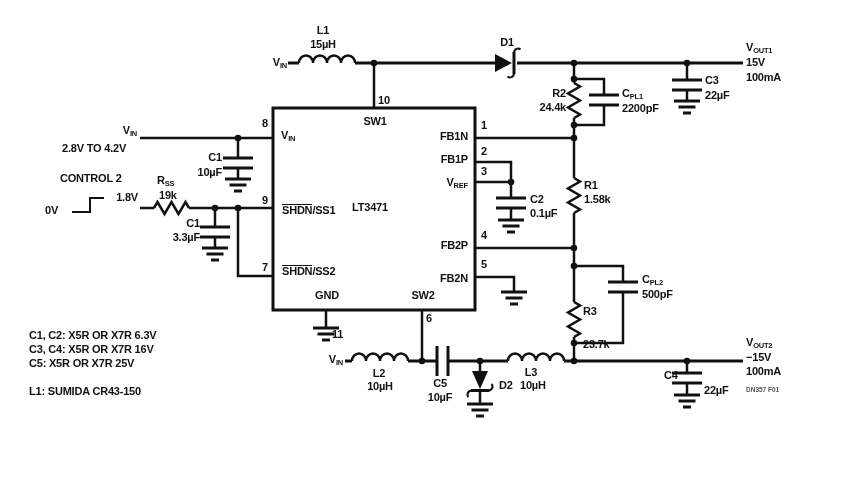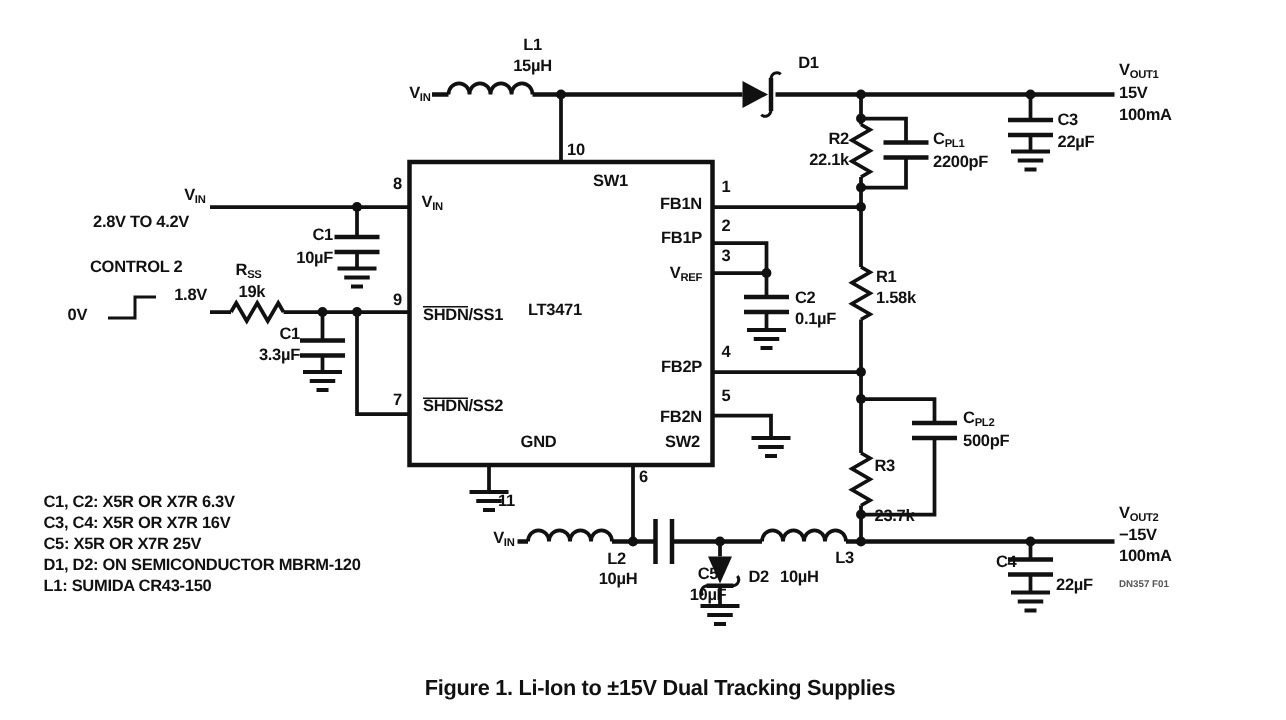--- a/index.html
+++ b/index.html
@@ -5,21 +5,21 @@
   html,body{margin:0;padding:0;background:#fff;}
   .canvas{
     position:relative;width:857px;height:480px;background:#ffffff;
     font-family:"Liberation Sans",sans-serif;color:#111;overflow:hidden;
   }
   svg{position:absolute;left:0;top:0;}
   .lbl{
     position:absolute;font:bold 11px/1.1 "Liberation Sans",sans-serif;
     letter-spacing:-0.2px;color:#111;white-space:nowrap;
   }
-  .c{transform:translateX(-50%);margin-left:32px;}
+  .c{transform:translateX(-50%);}
   .lbl sub{font-size:7.5px;letter-spacing:-0.2px;vertical-align:-2px;}
   .ovl{display:inline-block;border-top:1.6px solid currentColor;padding-top:0;line-height:1.05;}
   .cap{font:bold 14.5px/1.1 "Liberation Sans",sans-serif;letter-spacing:-0.2px;}
   .tiny{font:bold 6.5px/1 "Liberation Sans",sans-serif;color:#555;letter-spacing:0;}
 </style>
 </head>
 <body>
 
 <div class="canvas">
 
@@ -166,21 +166,21 @@
 <div class="lbl c" style="left:323px;top:24px">L1</div>
 <div class="lbl c" style="left:323px;top:38px">15µH</div>
 <div class="lbl c" style="left:507px;top:36px">D1</div>
 <div class="lbl" style="left:746px;top:41px"><span>V</span><sub>OUT1</sub></div>
 <div class="lbl" style="left:746px;top:56px">15V</div>
 <div class="lbl" style="left:746px;top:71px">100mA</div>
 <div class="lbl" style="left:705px;top:74px">C3</div>
 <div class="lbl" style="left:705px;top:89px">22µF</div>
 
 <div class="lbl" style="right:291px;top:87px">R2</div>
-<div class="lbl" style="right:291px;top:101px">22.1k</div>
+<div class="lbl" style="right:291px;top:101px">24.4k</div>
 <div class="lbl" style="left:622px;top:87px"><span>C</span><sub>PL1</sub></div>
 <div class="lbl" style="left:622px;top:102px">2200pF</div>
 <div class="lbl" style="left:584px;top:179px">R1</div>
 <div class="lbl" style="left:584px;top:193px">1.58k</div>
 <div class="lbl" style="left:530px;top:193px">C2</div>
 <div class="lbl" style="left:530px;top:207px">0.1µF</div>
 <div class="lbl" style="left:642px;top:273px"><span>C</span><sub>PL2</sub></div>
 <div class="lbl" style="left:642px;top:288px">500pF</div>
 <div class="lbl" style="left:583px;top:305px">R3</div>
 <div class="lbl" style="left:583px;top:338px">23.7k</div>
@@ -233,18 +233,16 @@
 <div class="lbl" style="left:664px;top:369px">C4</div>
 <div class="lbl" style="left:704px;top:384px">22µF</div>
 <div class="lbl" style="left:746px;top:336px"><span>V</span><sub>OUT2</sub></div>
 <div class="lbl" style="left:746px;top:351px">−15V</div>
 <div class="lbl" style="left:746px;top:365px">100mA</div>
 <div class="lbl tiny" style="left:746px;top:387px">DN357 F01</div>
 
 <div class="lbl" style="left:29px;top:329px">C1, C2: X5R OR X7R 6.3V</div>
 <div class="lbl" style="left:29px;top:343px">C3, C4: X5R OR X7R 16V</div>
 <div class="lbl" style="left:29px;top:357px">C5: X5R OR X7R 25V</div>
-<div class="lbl" style="left:29px;top:371px">D1, D2: ON SEMICONDUCTOR MBRM-120</div>
 <div class="lbl" style="left:29px;top:385px">L1: SUMIDA CR43-150</div>
 
-<div class="lbl cap c" style="left:408px;top:452px">Figure 1. Li-Ion to ±15V Dual Tracking Supplies</div>
 
 </div>
 
 </body></html>

